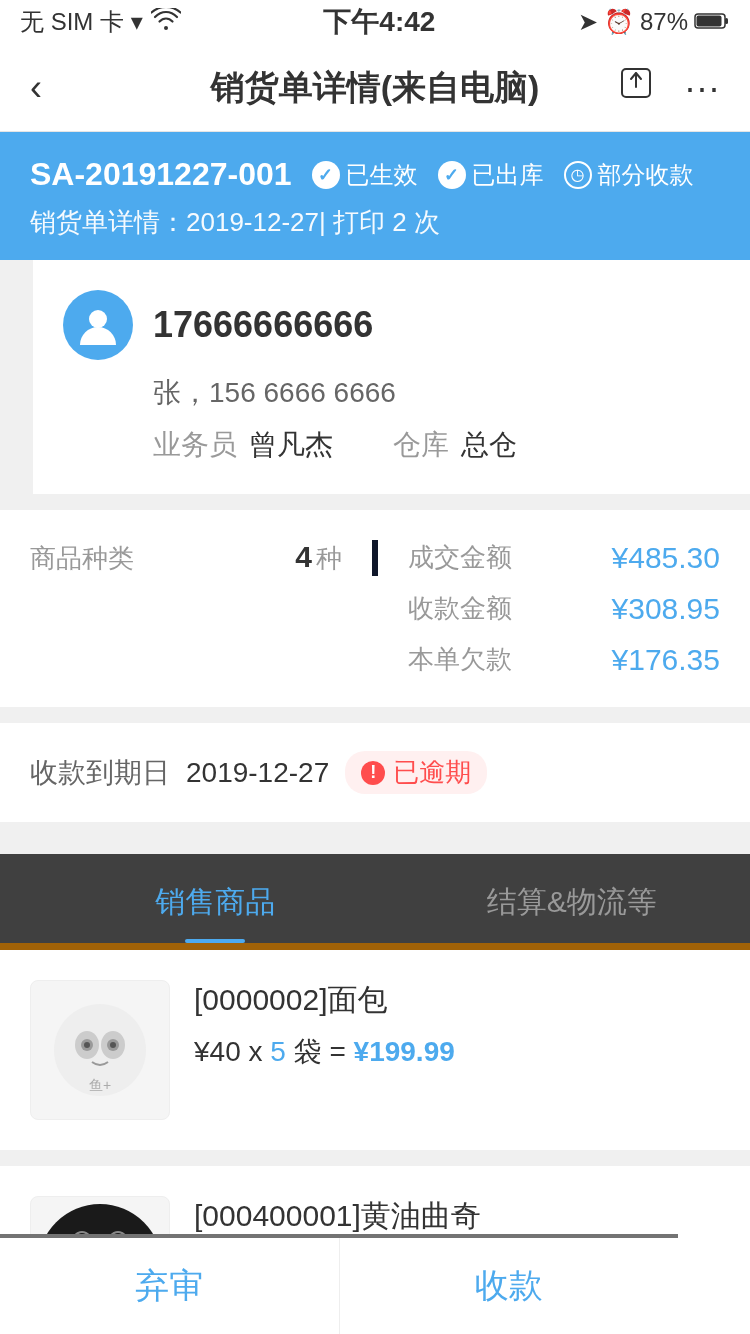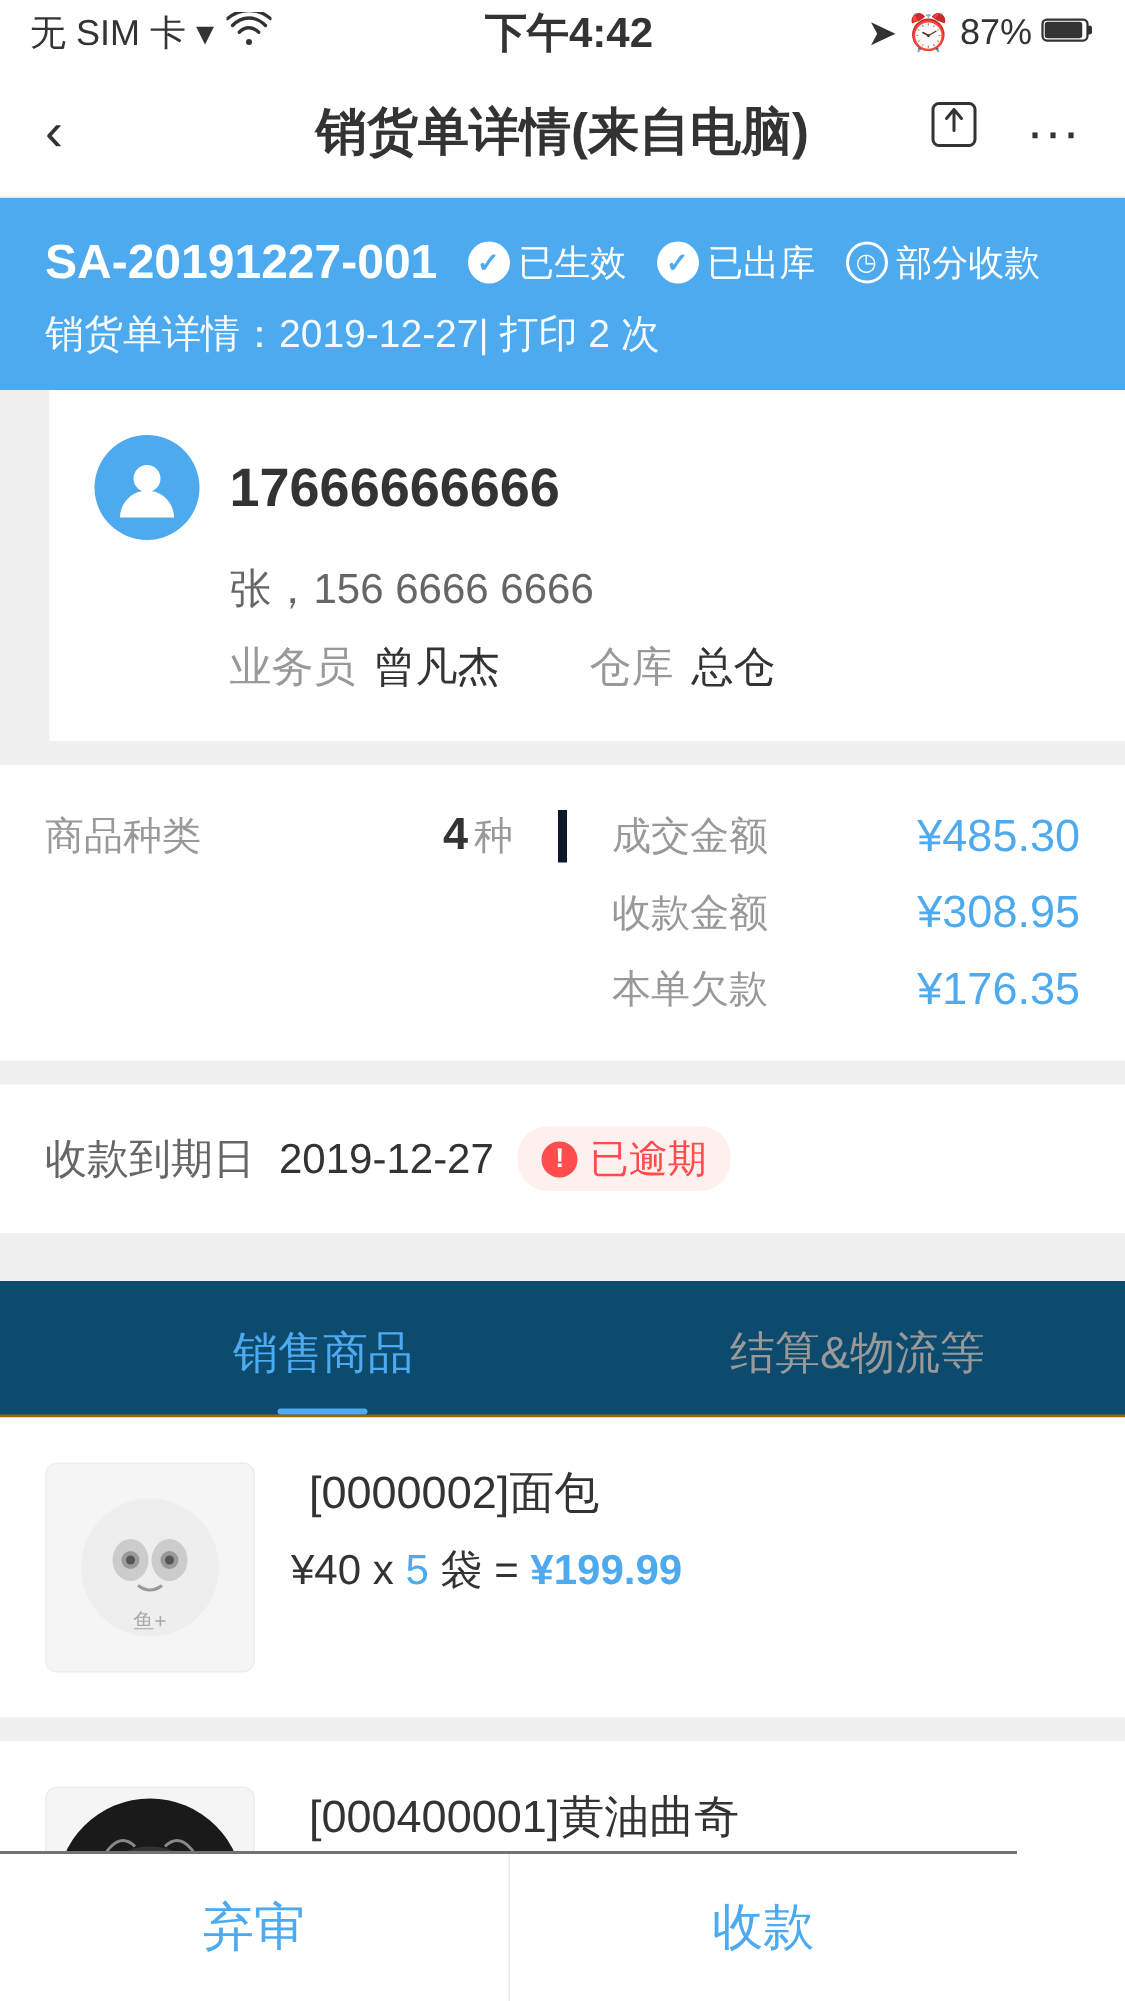--- a/index.html
+++ b/index.html
@@ -221,23 +221,23 @@
       align-items: center;
       justify-content: center;
       color: #fff;
       font-size: 18px;
       font-weight: bold;
     }
     .overdue-text { font-size: 26px; color: #ff4d4d; }
 
     
     .tabs-section {
-      background: #0c4a6e;
-      display: flex;
-      border-bottom: 2px solid #a16207;
+      background: #404040;
+      display: flex;
+      border-bottom: 7px solid #a16207;
       padding-left: 37px;
     }
     .tab-item {
       flex: 1;
       text-align: center;
       padding: 28px 0 20px;
       font-size: 30px;
       color: #999;
       cursor: pointer;
       position: relative;
@@ -280,21 +280,20 @@
       align-items: center;
       justify-content: center;
       overflow: hidden;
     }
     .product-info { flex: 1; }
     .product-name {
       font-size: 30px;
       color: #333;
       font-weight: 500;
       margin-bottom: 12px;
-      margin-left: 12px;
     }
     .product-sku-badge {
       display: inline-block;
       background: #f0f0f0;
       border-radius: 4px;
       padding: 4px 14px;
       font-size: 24px;
       color: #999;
       margin-bottom: 16px;
     }
@@ -306,21 +305,21 @@
     .price-total { color: #4daaee; font-weight: 600; }
 
     
     .bottom-bar {
       position: fixed;
       bottom: 0;
       left: 0;
       width: 678px;
       height: 100px;
       background: #fff;
-      border-top: 2px solid #737373;
+      border-top: 4px solid #737373;
       display: flex;
       justify-content: space-between;
     }
     .bottom-btn {
       flex: 1;
       display: flex;
       align-items: center;
       justify-content: center;
       font-size: 34px;
       font-weight: 500;

